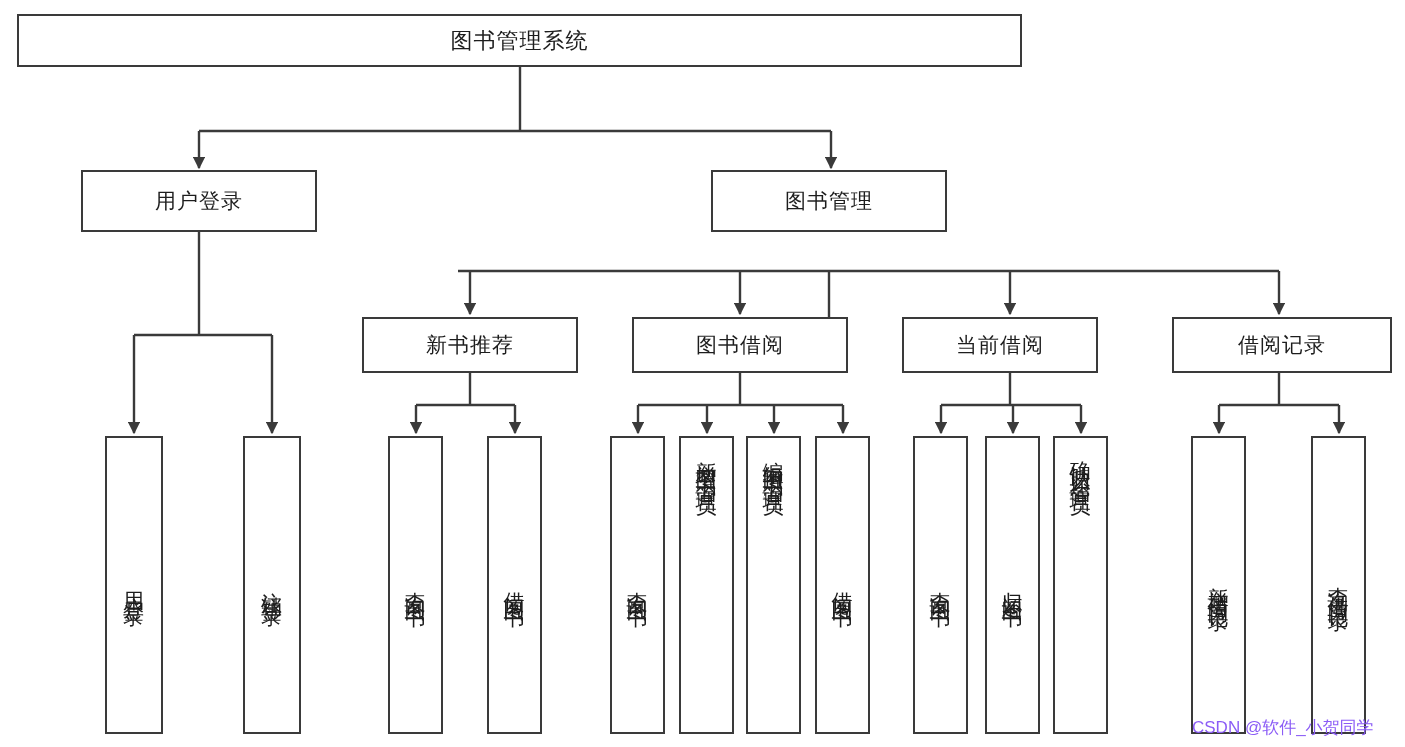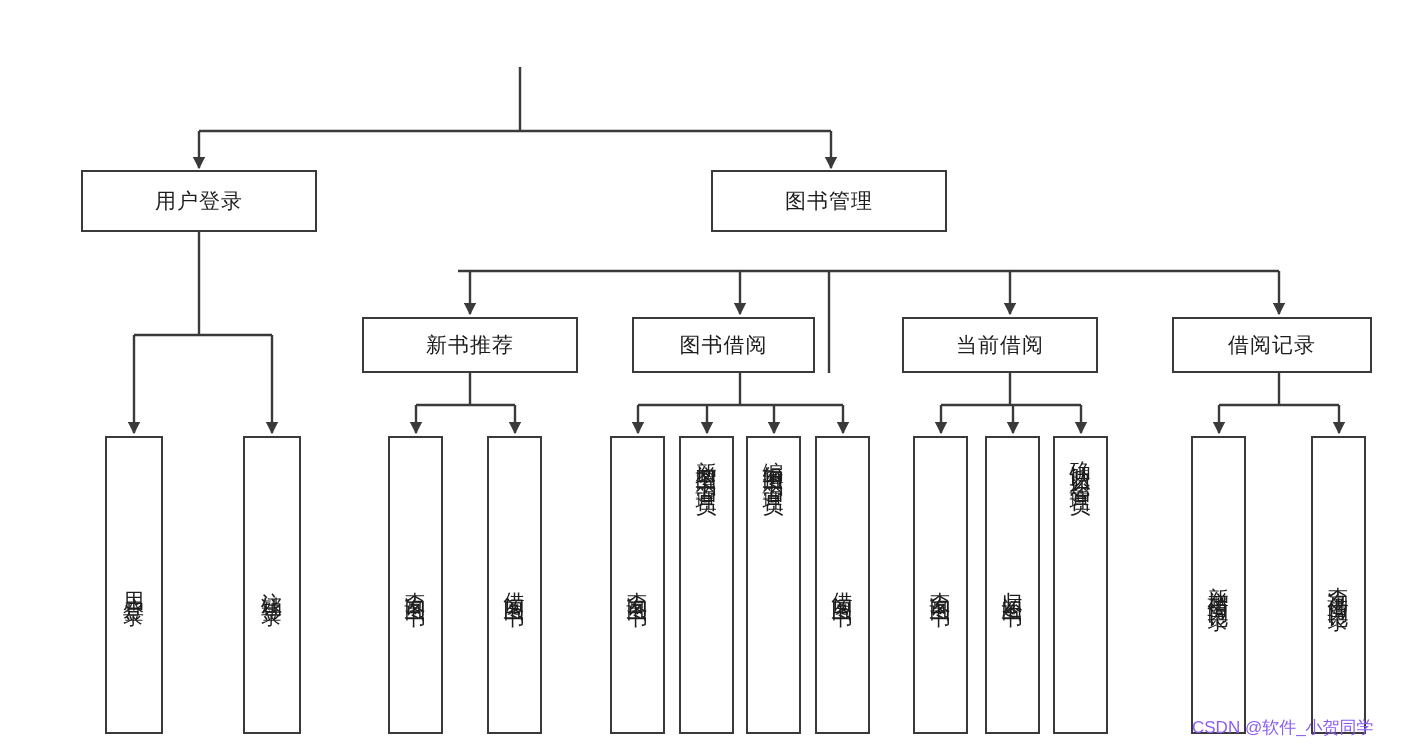--- a/index.html
+++ b/index.html
@@ -117,38 +117,41 @@
       <path d="M 1013 405 L 1013 433" marker-end="url(#arrow)"></path>
       <path d="M 1081 405 L 1081 433" marker-end="url(#arrow)"></path>
 
       <path d="M 1279 373 L 1279 405"></path>
       <path d="M 1219 405 L 1339 405"></path>
       <path d="M 1219 405 L 1219 433" marker-end="url(#arrow)"></path>
       <path d="M 1339 405 L 1339 433" marker-end="url(#arrow)"></path>
     </g>
   </svg>
 
+  <div class="node root" style="left:17px;top:14px;width:1005px;height:53px;">
+    <span class="lbl">图书管理系统</span>
+  </div>
 
   <div class="node lvl2" style="left:81px;top:170px;width:236px;height:62px;">
     <span class="lbl">用户登录</span>
   </div>
   <div class="node lvl2" style="left:711px;top:170px;width:236px;height:62px;">
     <span class="lbl">图书管理</span>
   </div>
 
   <div class="node lvl3" style="left:362px;top:317px;width:216px;height:56px;">
     <span class="lbl">新书推荐</span>
   </div>
-  <div class="node lvl3" style="left:632px;top:317px;width:183px;height:56px;">
+  <div class="node lvl3" style="left:632px;top:317px;width:216px;height:56px;">
     <span class="lbl">图书借阅</span>
   </div>
   <div class="node lvl3" style="left:902px;top:317px;width:196px;height:56px;">
     <span class="lbl">当前借阅</span>
   </div>
-  <div class="node lvl3" style="left:1172px;top:317px;width:200px;height:56px;">
+  <div class="node lvl3" style="left:1172px;top:317px;width:220px;height:56px;">
     <span class="lbl">借阅记录</span>
   </div>
 
   <div class="leaf" style="left:105px;top:436px;width:58px;height:298px;">
     <span class="vlbl">用户登录</span>
   </div>
   <div class="leaf" style="left:243px;top:436px;width:58px;height:298px;">
     <span class="vlbl">注销登录</span>
   </div>
 

